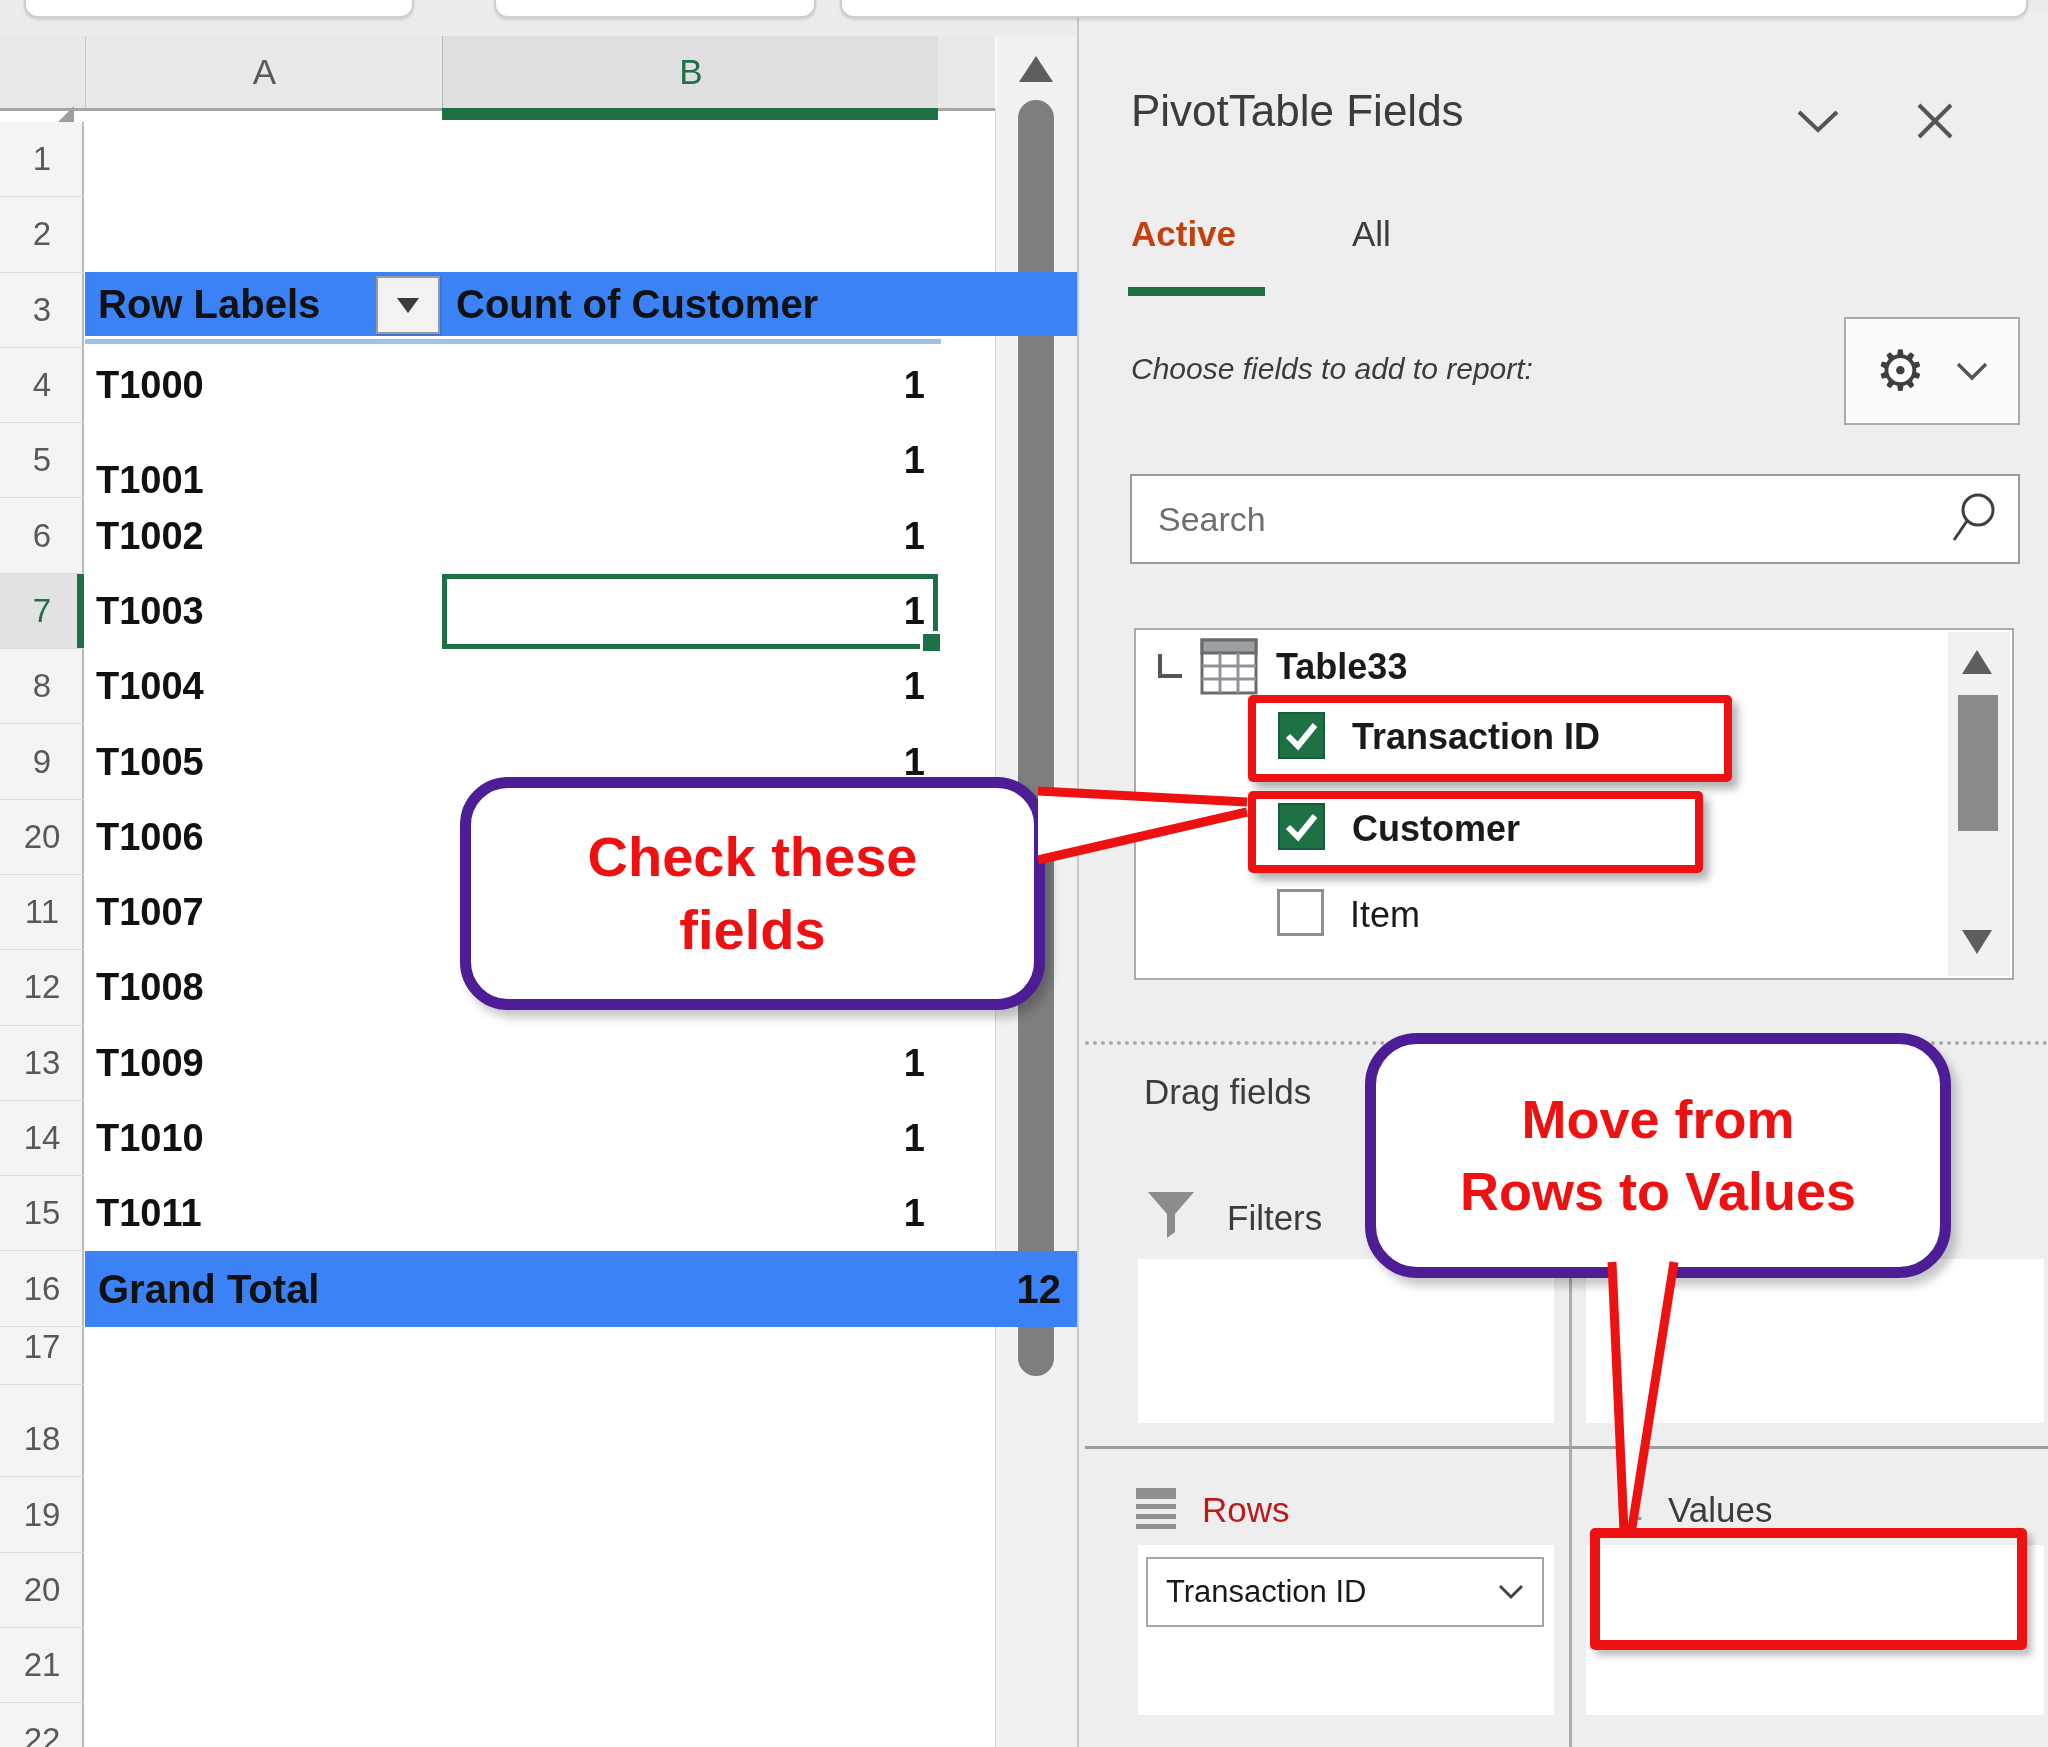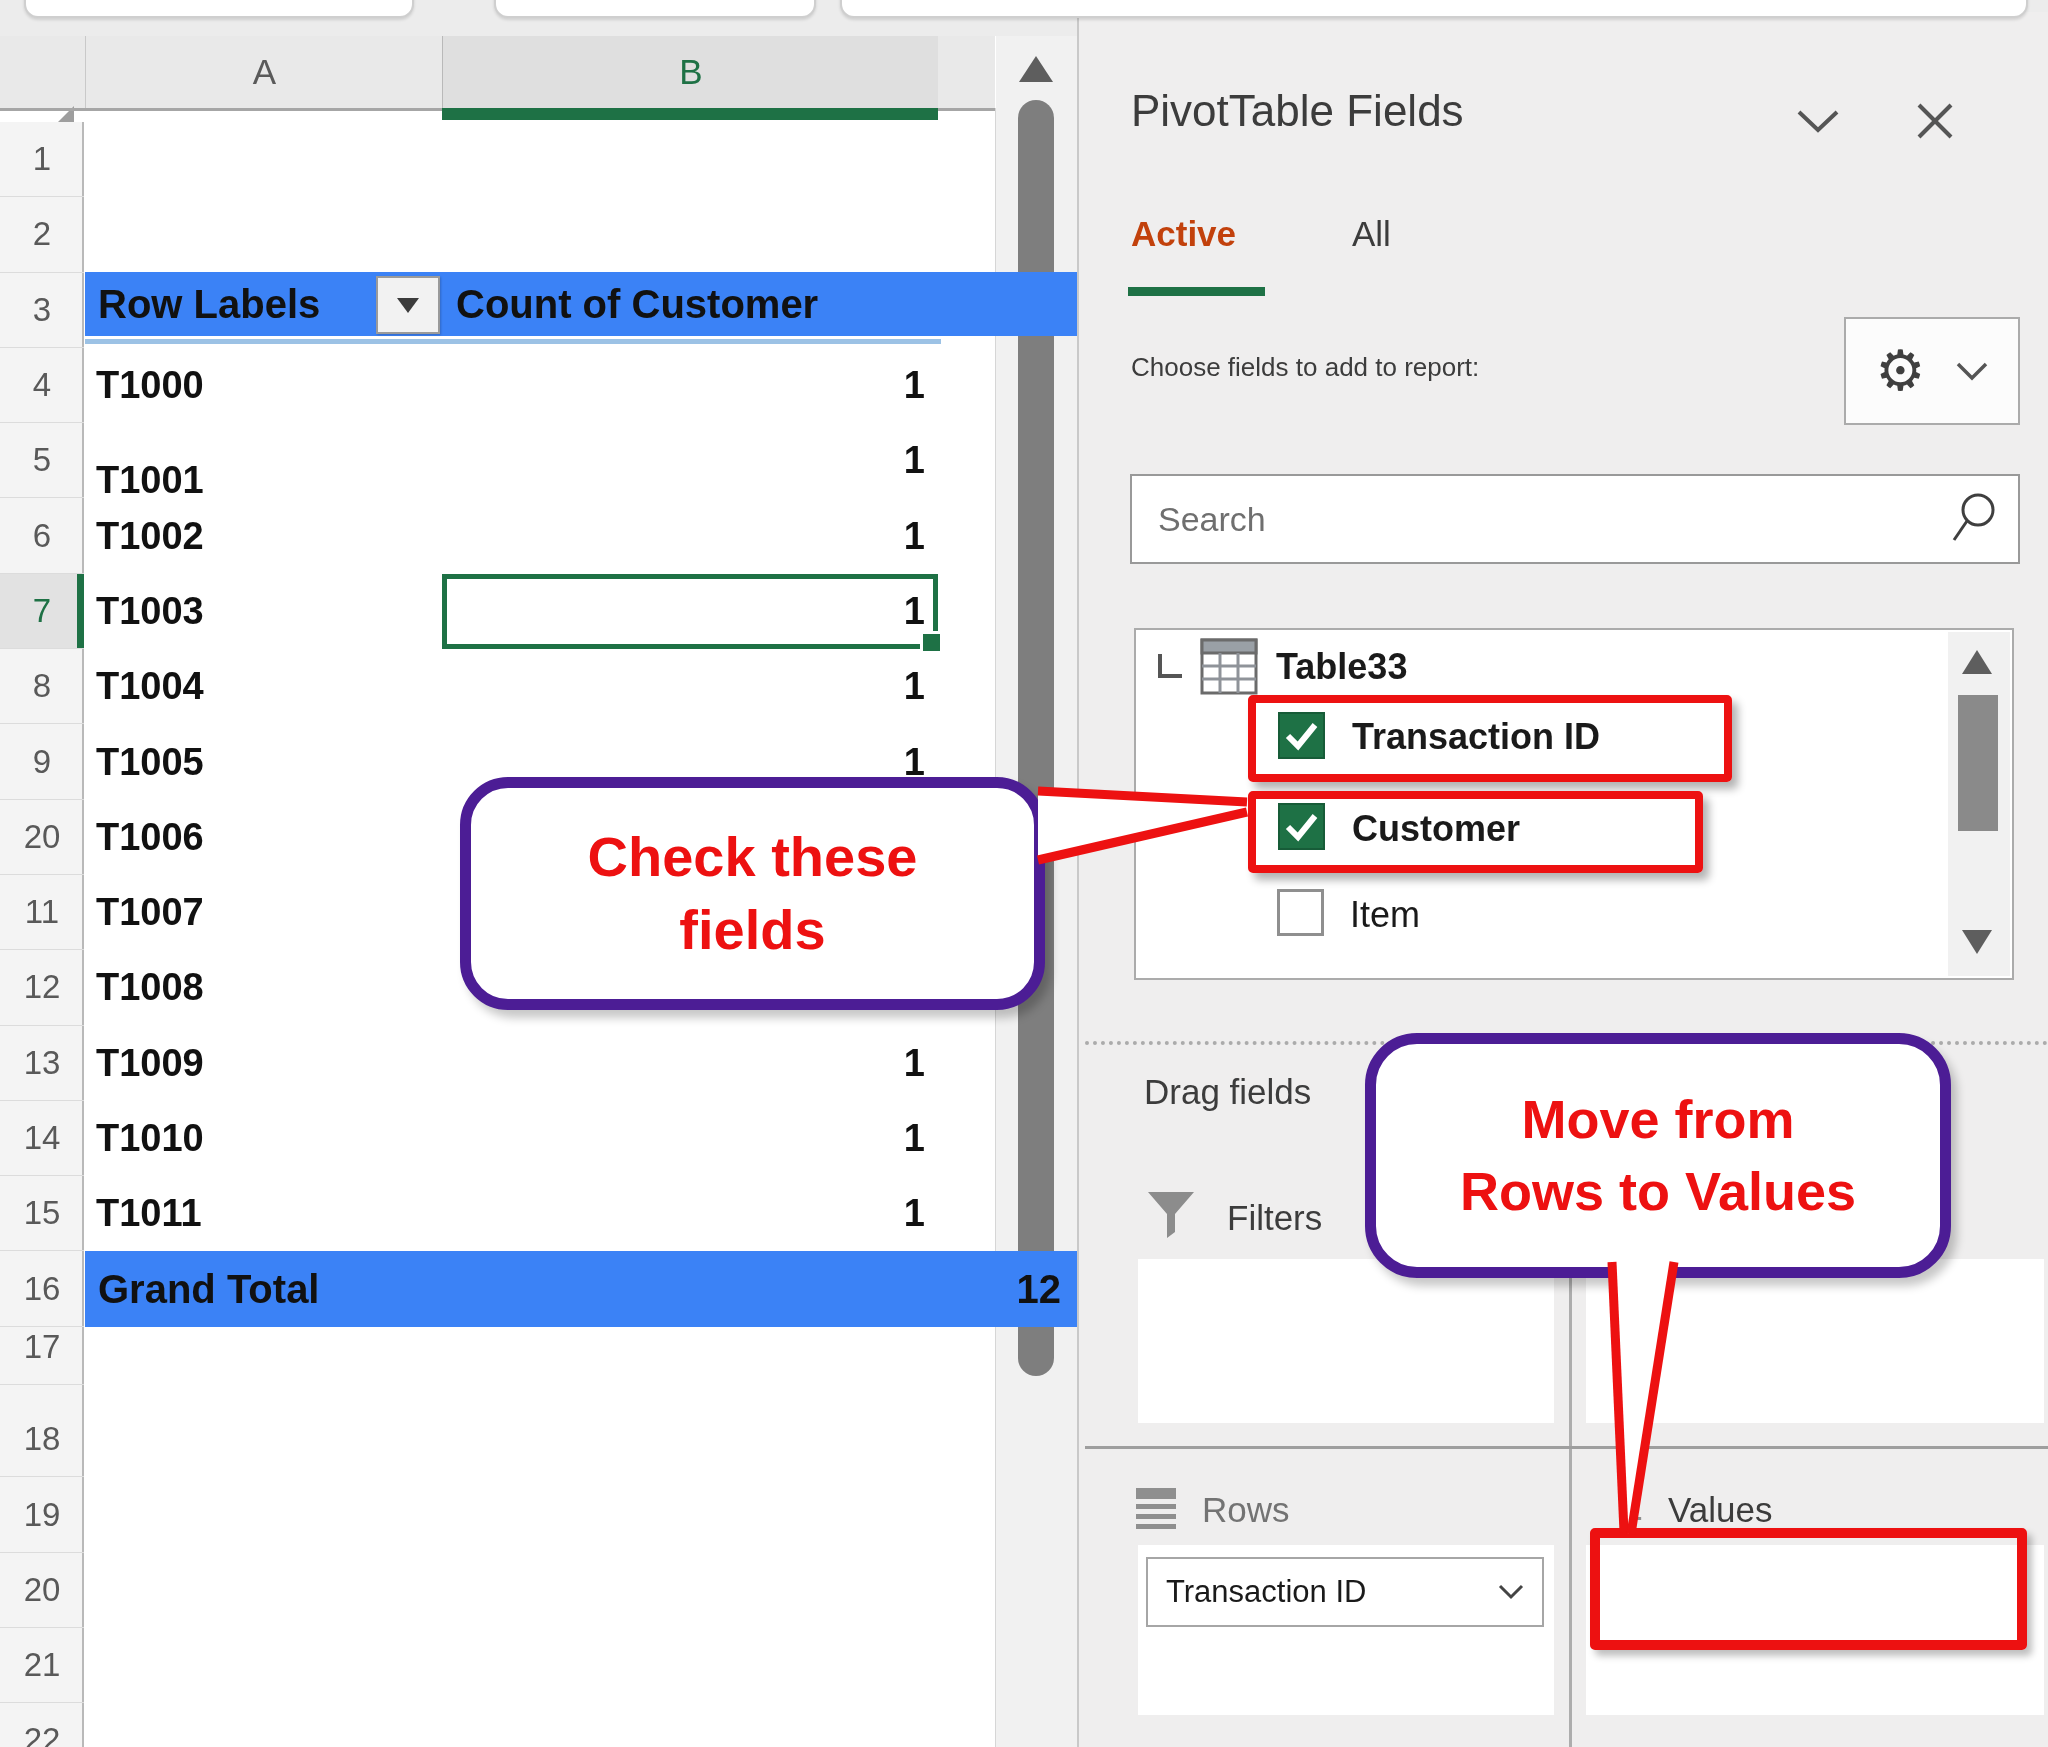--- a/index.html
+++ b/index.html
@@ -75,21 +75,21 @@
   #vthumb{left:1018px;top:100px;width:36px;height:1276px;background:#7E7E7E;border-radius:18px;}
 
   
   #panel{left:1077px;top:12px;width:971px;height:1735px;background:#EFEEEE;
     border-left:2px solid #C9C9C9;box-sizing:border-box;}
   #paneltitle{left:1131px;top:86px;font-size:44px;color:#3C3C3C;}
   .icnbtn{z-index:5;}
   #tab-active{left:1131px;top:214px;font-size:35px;font-weight:600;color:#c2410c;}
   #tab-all{left:1352px;top:214px;font-size:35px;color:#3C3C3C;}
   #tabunderline{left:1128px;top:287px;width:137px;height:9px;background:#1E7145;}
-  #chooselbl{left:1131px;top:352px;font-size:26px;color:#3C3C3C;}
+  #chooselbl{left:1131px;top:352px;font-size:30px;color:#3C3C3C;font-style:italic;}
   #gearbtn{left:1844px;top:317px;width:176px;height:108px;background:#FCFCFC;
     border:2px solid #ABABAB;box-sizing:border-box;display:flex;align-items:center;
     justify-content:space-evenly;}
   .gearglyph{font-size:56px;color:#3F3F3F;line-height:1;}
   #searchbox{left:1130px;top:474px;width:890px;height:90px;background:#fff;
     border:2px solid #999;box-sizing:border-box;display:flex;align-items:center;}
   #searchbox input{flex:1;border:none;outline:none;font-size:34px;color:#333;
     padding:0 0 0 26px;background:transparent;font-family:"Liberation Sans",sans-serif;}
   #searchbox input::placeholder{color:#6F6F6F;}
 
@@ -109,21 +109,21 @@
   #flup{left:1962px;top:650px;width:0;height:0;border-left:15px solid transparent;
     border-right:15px solid transparent;border-bottom:24px solid #5E5E5E;}
   #flthumb{left:1958px;top:695px;width:40px;height:136px;background:#8A8A8A;}
   #fldown{left:1962px;top:930px;width:0;height:0;border-left:15px solid transparent;
     border-right:15px solid transparent;border-top:24px solid #5E5E5E;}
 
   
   #dotsep{left:1085px;top:1041px;width:963px;height:0;border-top:4px dotted #ABABAB;}
   #draglbl{left:1144px;top:1072px;font-size:35px;color:#3C3C3C;}
   #filterslbl{left:1227px;top:1198px;font-size:35px;color:#3C3C3C;}
-  #rowslbl{left:1202px;top:1490px;font-size:35px;color:#737373;}
+  #rowslbl{left:1202px;top:1490px;font-size:35px;color:#b91c1c;}
   #valueslbl{left:1668px;top:1490px;font-size:35px;color:#3C3C3C;}
   #sigma{left:1618px;top:1484px;font-size:40px;color:#8F8F8F;}
   .dropbox{background:#fff;z-index:1;}
   #filtersbox{left:1138px;top:1259px;width:416px;height:164px;}
   #columnsbox{left:1586px;top:1259px;width:458px;height:164px;}
   #rowsbox{left:1138px;top:1545px;width:416px;height:170px;}
   #valuesbox{left:1586px;top:1545px;width:458px;height:170px;}
   #vdivider{left:1569px;top:1250px;width:3px;height:497px;background:#ADADAD;}
   #hdivider{left:1085px;top:1446px;width:963px;height:3px;background:#9E9E9E;}
   .rows-icon{left:1136px;top:1488px;width:40px;height:40px;}

